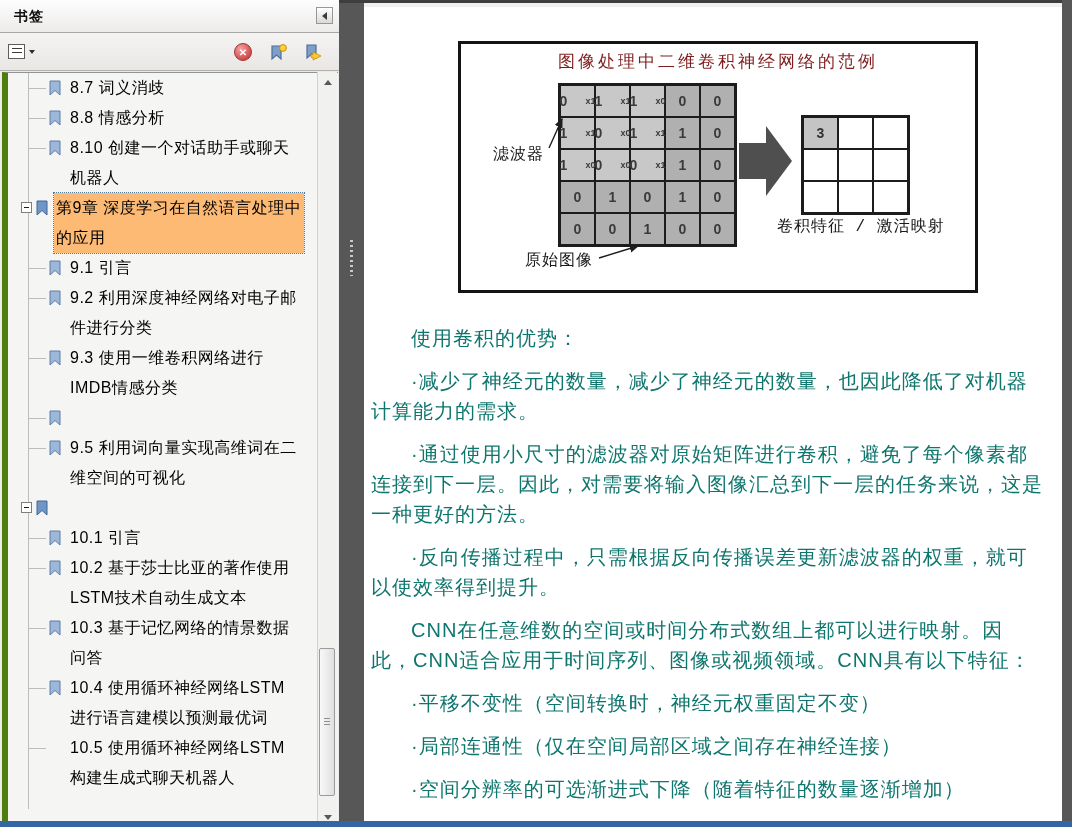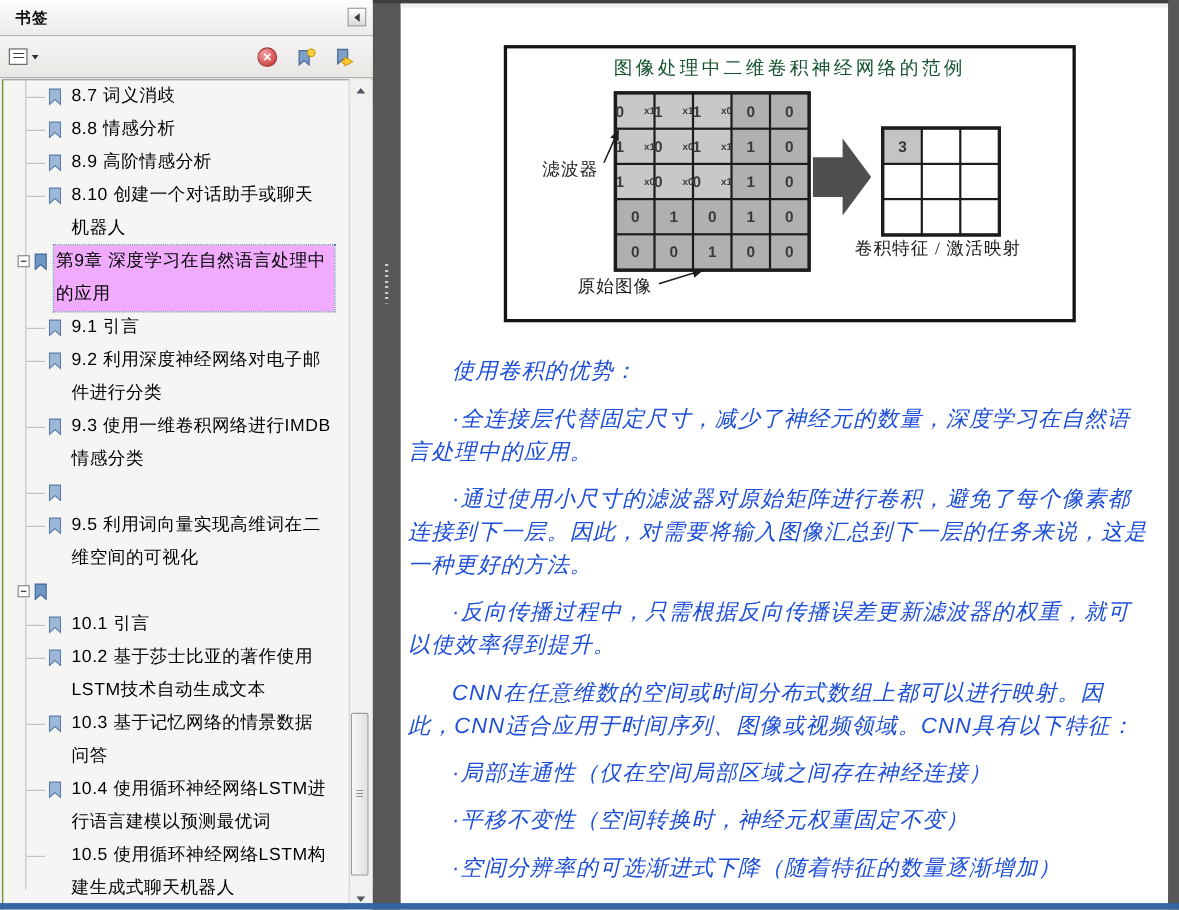--- a/index.html
+++ b/index.html
@@ -21,34 +21,34 @@
     background:repeating-linear-gradient(180deg,#3d3d3d 0 1px, transparent 1px 4px); }
   .dd-arrow { width:0; height:0; border:3.5px solid transparent; border-top:4px solid #2e2e2e; margin-top:4px; }
   .toolbar-right { margin-left:auto; display:flex; align-items:center; gap:15px; margin-right:8px; }
   .tb-btn { background:none; border:none; cursor:pointer; width:20px; height:20px; display:flex; align-items:center; justify-content:center; }
   .del-icon { position:relative; width:18px; height:18px; border-radius:50%; border:1px solid #a03434;
     background:radial-gradient(circle at 35% 30%, #f2a3a3, #ce4646 75%); }
   .del-icon::after { content:'✕'; position:absolute; left:0; right:0; top:1px; text-align:center; font-size:10px; font-weight:bold; color:#fff; line-height:15px; }
 
   
   .bm-list { position:absolute; left:2px; top:72px; width:336px; height:755px; background:#f5f5f4;
-    border-left:1px solid #4d7c0f; border-top:1px solid #8f949b; overflow:hidden; }
+    border-left:6px solid #4d7c0f; border-top:1px solid #8f949b; overflow:hidden; }
   .tree-vline { position:absolute; left:20px; top:0; width:1px; height:736px; background:#bdbdbd; }
   .bm-item { position:relative; min-height:30px; }
   .bm-item.lvl2::before { content:''; position:absolute; left:21px; top:15px; width:17px; height:1px; background:#bdbdbd; }
   .expand-box { position:absolute; left:13px; top:9px; width:11px; height:11px; background:#fff; border:1px solid #7e7e7e; }
   .expand-box::after { content:''; display:block; width:5px; height:1px; background:#1d1d1d; margin:4px auto 0; }
   .bm-flag { position:absolute; top:7px; }
   .lvl2 .bm-flag { left:40px; }
   .lvl1 .bm-flag { left:27px; }
   .lvl1 .bm-flag path { fill:#7096c5; stroke:#43659a; }
   .bm-label { display:block; font-size:16px; line-height:30px; letter-spacing:0.5px; color:#000; cursor:pointer; }
   .lvl2 .bm-label { margin-left:62px; margin-right:37px; }
   .lvl1 .bm-label { margin-left:46px; margin-right:34px; padding-left:2px; }
-  .bm-item.selected .bm-label { background:#f0abfc; outline:1px dotted #51799e; }
+  .bm-item.selected .bm-label { background:#fdba74; outline:1px dotted #51799e; }
 
   
   .vscrollbar { position:absolute; right:2px; top:72px; width:20px; height:755px; background:#f1f1f0; border-left:1px solid #d2d2d2; z-index:3; }
   .sb-btn { position:absolute; left:0; width:19px; height:20px; background:#f1f1f0; display:flex; align-items:center; justify-content:center; cursor:pointer; }
   .sb-btn.up { top:0; }
   .sb-btn.down { bottom:0; }
   .tri-up { width:0; height:0; border:4px solid transparent; border-bottom:5px solid #55585c; margin-top:-4px; }
   .tri-down { width:0; height:0; border:4px solid transparent; border-top:5px solid #55585c; margin-bottom:-4px; }
   .sb-thumb { position:absolute; left:1px; top:576px; width:16px; height:148px; border:1px solid #9b9b9b; border-radius:2px;
     background:linear-gradient(90deg,#f8f8f8,#dfdfdf); cursor:pointer; }
@@ -62,40 +62,40 @@
 
   
   .content { position:absolute; left:364px; top:0; width:698px; height:827px; background:#575757; }
   .content-topline { position:absolute; left:339px; top:0; right:0; height:3px; background:#3e3e3e; z-index:4; }
   .page { position:absolute; left:0; top:3px; width:698px; height:824px; background:#fff; }
   .page-top-shade { height:4px; background:#f0f0f0; }
 
   
   .figure { position:absolute; left:94px; top:38px; width:520px; height:252px; border:3px solid #141414; background:#fff; }
   .fig-title { position:absolute; top:6px; left:0; right:0; text-align:center;
-    font-family:"Liberation Serif", serif; font-size:17px; color:#14532d; letter-spacing:3px; }
+    font-family:"Liberation Serif", serif; font-size:17px; color:#7f1d1d; letter-spacing:3px; }
   .matrix { position:absolute; left:97px; top:39px; display:grid; grid-template-columns:repeat(5,33px); grid-auto-rows:30px; gap:2px;
     background:#1c1c1c; border:3px solid #1c1c1c; }
   .mcell { background:#b0b0b0; display:flex; align-items:center; justify-content:center;
     font-size:14px; font-weight:bold; color:#3a3a3a; }
   .mcell.hl { background:#c8c8c8; }
   .mcell sub { font-size:9px; vertical-align:-3px; margin-left:18px; font-weight:bold; }
   .outgrid { position:absolute; left:340px; top:71px; display:grid; grid-template-columns:repeat(3,33px); grid-auto-rows:30px; gap:2px;
     background:#1c1c1c; border:3px solid #1c1c1c; }
   .ocell { background:#fff; display:flex; align-items:center; justify-content:center; font-size:14px; font-weight:bold; color:#333; }
   .ocell.hl { background:#c4c4c4; }
-  .lbl { position:absolute; font-family:Liberation Serif, serif; font-size:16px; color:#1a1a1a; letter-spacing:1px; white-space:nowrap; }
+  .lbl { position:absolute; font-family:Liberation Mono, monospace; font-size:16px; color:#1a1a1a; letter-spacing:1px; white-space:nowrap; }
   .lbl.filter { left:32px; top:100px; }
   .lbl.orig { left:64px; top:206px;text-align:right; }
   .lbl.outl { left:316px; top:172px; }
   .fig-arrows { position:absolute; left:0; top:0; width:514px; height:246px; pointer-events:none; }
 
   
   .body-text { position:absolute; left:7px; top:320px; width:674px; }
-  .body-text p { font-size:20px; line-height:30px; letter-spacing:1px; color:#1d4ed8; text-indent:2em; margin-bottom:13px;font-style:italic; }
+  .body-text p { font-size:20px; line-height:30px; letter-spacing:1px; color:#0f766e; text-indent:2em; margin-bottom:13px; }
 
   
   .right-strip { position:absolute; right:0; top:0; width:10px; height:827px; background:#575757; z-index:5; }
   .blue-strip { position:absolute; left:0; bottom:0; width:1072px; height:6px; background:#3465a4; z-index:50; }
 </style>
 </head>
 <body>
 
 <div class="app">
 
@@ -149,29 +149,20 @@
     </span>
     <span class="bm-label">8.8 情感分析</span>
   </div>
         <div class="bm-item lvl2">
 
     <span class="bm-flag">
       <svg width="14" height="16" viewBox="0 0 14 16">
               <path d="M2 1 h10 v14 l-5 -4.5 -5 4.5 z" fill="#9db7d8" stroke="#5d7fa9" stroke-width="1"></path>
             </svg>
     </span>
-    <span class="bm-label">8.9 高阶情感分析</span>
-  </div>
-        <div class="bm-item lvl2">
-
-    <span class="bm-flag">
-      <svg width="14" height="16" viewBox="0 0 14 16">
-              <path d="M2 1 h10 v14 l-5 -4.5 -5 4.5 z" fill="#9db7d8" stroke="#5d7fa9" stroke-width="1"></path>
-            </svg>
-    </span>
     <span class="bm-label">8.10 创建一个对话助手或聊天机器人</span>
   </div>
         <div class="bm-item lvl1 selected">
     <span class="expand-box"></span>
     <span class="bm-flag">
       <svg width="14" height="16" viewBox="0 0 14 16">
               <path d="M2 1 h10 v14 l-5 -4.5 -5 4.5 z" fill="#9db7d8" stroke="#5d7fa9" stroke-width="1"></path>
             </svg>
     </span>
     <span class="bm-label">第9章 深度学习在自然语言处理中的应用</span>
@@ -398,26 +389,26 @@
             </marker>
           </defs>
           <line x1="88" y1="104" x2="101" y2="75" stroke="#1d1d1d" stroke-width="1.4" marker-end="url(#ah)"></line>
           <line x1="138" y1="214" x2="177" y2="202" stroke="#1d1d1d" stroke-width="1.4" marker-end="url(#ah)"></line>
           <polygon points="278,99 305,99 305,82 331,117 305,152 305,135 278,135" fill="#4f4f4f"></polygon>
         </svg>
       </div>
 
       <div class="body-text">
           <p>使用卷积的优势：</p>
-          <p>·全连接层代替固定尺寸，减少了神经元的数量，深度学习在自然语言处理中的应用。</p>
+          <p>·减少了神经元的数量，减少了神经元的数量，也因此降低了对机器计算能力的需求。</p>
           <p>·通过使用小尺寸的滤波器对原始矩阵进行卷积，避免了每个像素都连接到下一层。因此，对需要将输入图像汇总到下一层的任务来说，这是一种更好的方法。</p>
           <p>·反向传播过程中，只需根据反向传播误差更新滤波器的权重，就可以使效率得到提升。</p>
           <p>CNN在任意维数的空间或时间分布式数组上都可以进行映射。因此，CNN适合应用于时间序列、图像或视频领域。CNN具有以下特征：</p>
+          <p>·平移不变性（空间转换时，神经元权重固定不变）</p>
           <p>·局部连通性（仅在空间局部区域之间存在神经连接）</p>
-          <p>·平移不变性（空间转换时，神经元权重固定不变）</p>
           <p>·空间分辨率的可选渐进式下降（随着特征的数量逐渐增加）</p>
         </div>
     </div>
   </div>
 
   <div class="right-strip"></div>
   <div class="blue-strip"></div>
 </div>
 
 </body></html>

